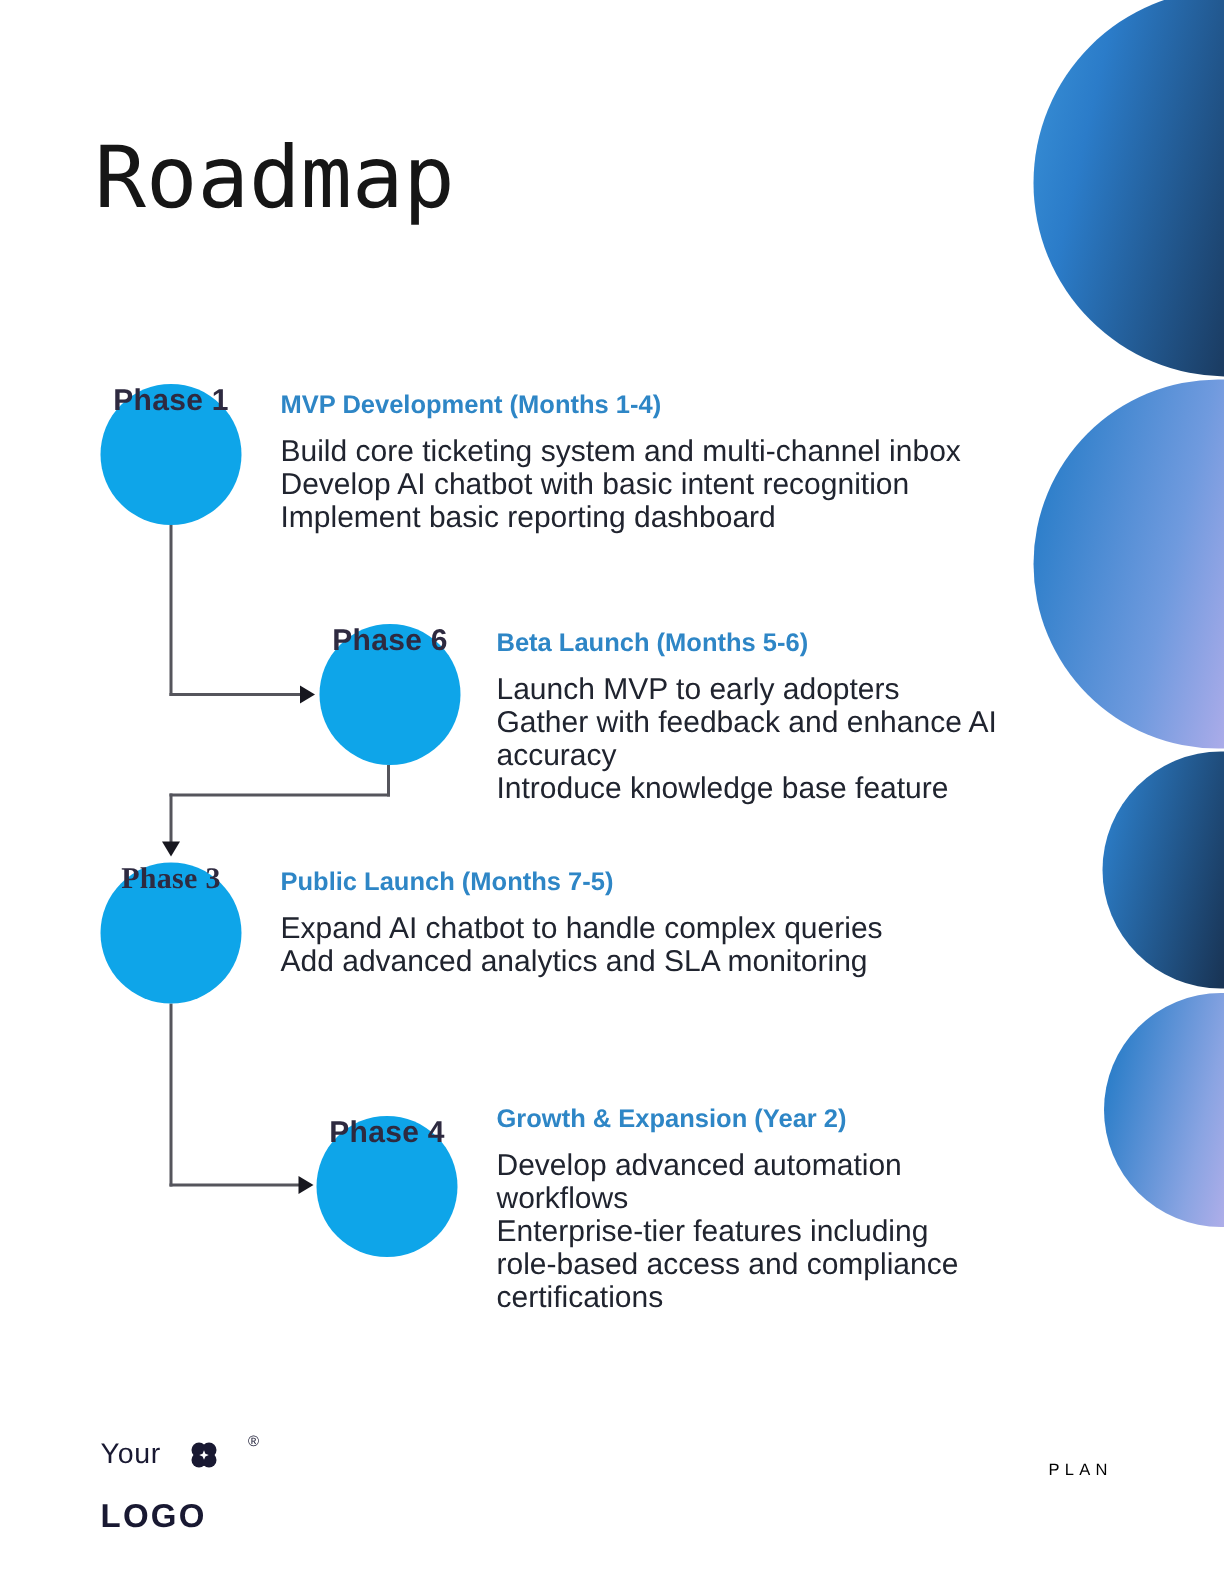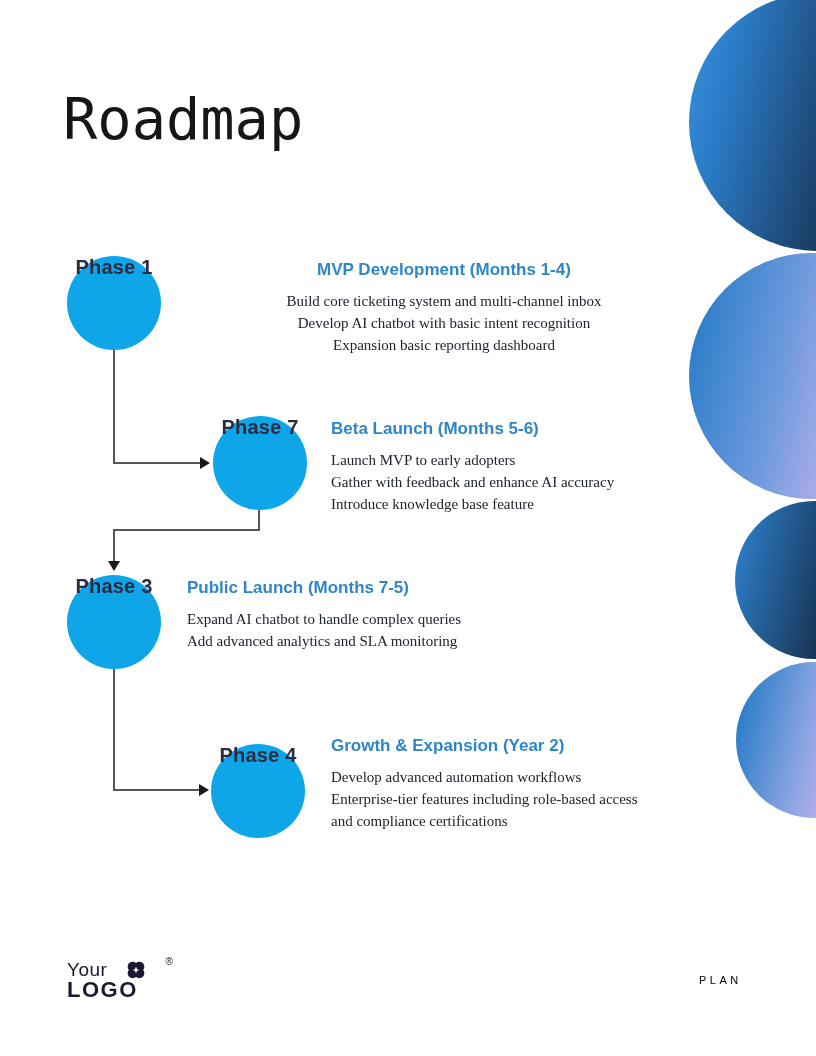--- a/index.html
+++ b/index.html
@@ -39,28 +39,28 @@
   .node {
     position: absolute;
     width: 94px; height: 94px;
     border-radius: 50%;
     background: #0ea5e9;
     display: flex; align-items: flex-start; justify-content: center;
   }
   .node-label { font-size: 20px; font-weight: 700; color: #2e2a40; letter-spacing: 0.2px; }
   .n1 { left: 67px;  top: 256px; }
   .n2 { left: 213px; top: 416px; }
-  .n3 { left: 67px;  top: 575px; }
+  .n3 { left: 67px;  top: 575px; font-family: Liberation Serif, serif; }
   .n4 { left: 211px; top: 744px; }
 
   
   .ptext { position: absolute; }
   .pheading { font-size: 17px; font-weight: 700; color: #2e86c6; margin-bottom: 10px; }
-  .pitem { font-size: 15px; color: #20242f; line-height: 22px; font-family: Liberation Serif, serif; }
-  .t1 { left: 199px; top: 260px; width: 490px; text-align: center; }
+  .pitem { font-size: 20px; color: #20242f; line-height: 22px; }
+  .t1 { left: 187px; top: 260px; width: 490px; }
   .t2 { left: 331px; top: 419px; width: 360px; }
   .t3 { left: 187px; top: 578px; width: 490px; }
   .t4 { left: 331px; top: 736px; width: 330px; }
 
   
   .cline { position: absolute; background: #55555c; }
   .c12-v  { left: 113px; top: 350px; width: 2px; height: 114px; }
   .c12-h  { left: 113px; top: 462px; width: 88px; height: 2px; }
   .c23-v1 { left: 258px; top: 510px; width: 2px; height: 21px; }
   .c23-h  { left: 113px; top: 529px; width: 147px; height: 2px; }
@@ -73,21 +73,21 @@
   .arrow-down  { border-left: 6px solid transparent; border-right: 6px solid transparent; border-top: 10px solid #17171f; }
   .a12 { left: 200px; top: 457px; }
   .a23 { left: 108px; top: 561px; }
   .a34 { left: 199px; top: 784px; }
 
   
   .logo { position: absolute; left: 67px; top: 959px; color: #191932; }
   .logo-top { display: flex; align-items: center; gap: 19px; height: 22px; }
   .logo-your { font-size: 19px; font-weight: 500; letter-spacing: 0.5px; }
   .logo-reg  { font-size: 10px; align-self: flex-start; margin-top: -3px; }
-  .logo-word { font-size: 22px; font-weight: 800; letter-spacing: 1.5px; line-height: 17px; }
+  .logo-word { font-size: 22px; font-weight: 800; letter-spacing: 1.5px; line-height: 17px; margin-top: 21px; }
 
   
   .plan-tag {
     position: absolute;
     left: 699px; top: 974px;
     font-size: 11px;
     letter-spacing: 3.5px;
     color: #000000;
   }
 </style>
@@ -116,25 +116,25 @@
   <div class="cline c34-h"></div>
   <div class="arrow arrow-right a34"></div>
 
   <div class="node n1">
     <span class="node-label">Phase 1</span>
   </div>
   <div class="ptext t1">
     <div class="pheading">MVP Development (Months 1-4)</div>
     <div class="pitem">Build core ticketing system and multi-channel inbox</div>
     <div class="pitem">Develop AI chatbot with basic intent recognition</div>
-    <div class="pitem">Expansion basic reporting dashboard</div>
+    <div class="pitem">Implement basic reporting dashboard</div>
   </div>
 
   <div class="node n2">
-    <span class="node-label">Phase 7</span>
+    <span class="node-label">Phase 6</span>
   </div>
   <div class="ptext t2">
     <div class="pheading">Beta Launch (Months 5-6)</div>
     <div class="pitem">Launch MVP to early adopters</div>
     <div class="pitem">Gather with feedback and enhance AI accuracy</div>
     <div class="pitem">Introduce knowledge base feature</div>
   </div>
 
   <div class="node n3">
     <span class="node-label">Phase 3</span>

